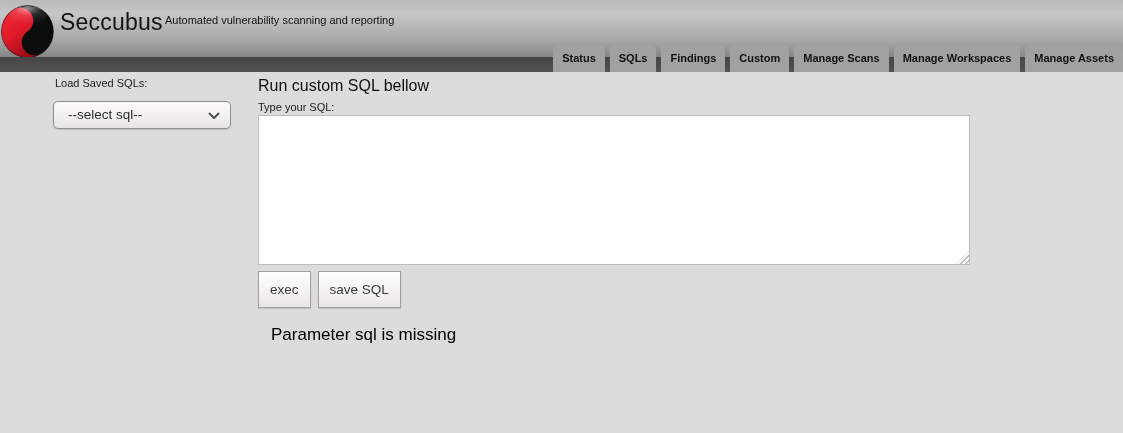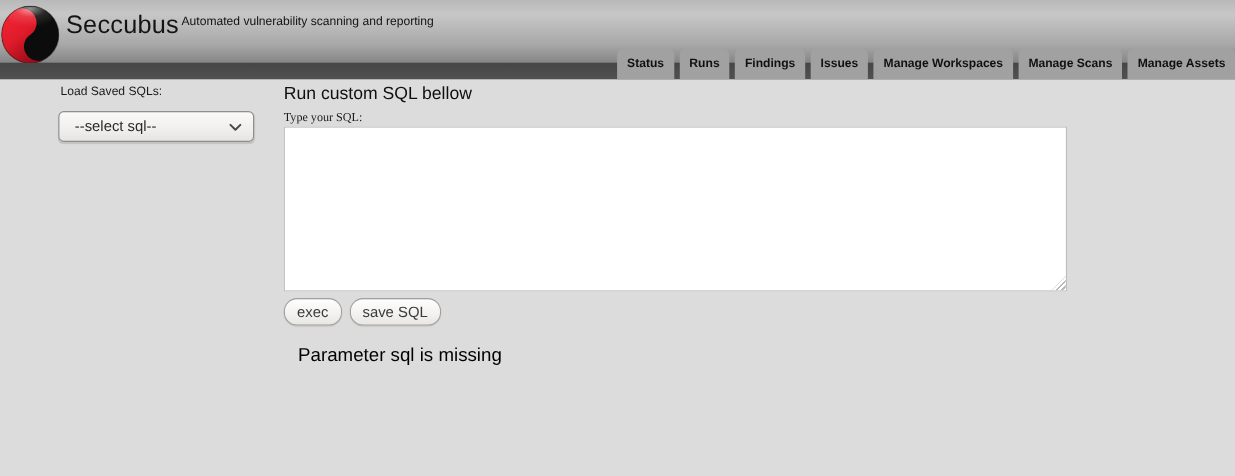--- a/index.html
+++ b/index.html
@@ -119,21 +119,20 @@
     font-size: 16px;
     font-weight: 400;
     color: #0f0f0f;
     line-height: 24px;
   }
   .sql-label {
     display: block;
     font-size: 11px;
     color: #1a1a1a;
     margin-top: 3px;
-    font-family: Liberation Serif, serif;
   }
   .textarea-wrap {
     position: relative;
     margin-top: 2px;
     width: 712px;
     height: 150px;
   }
   .sql-textarea {
     width: 712px;
     height: 150px;
@@ -153,24 +152,24 @@
     clip-path: polygon(100% 0, 100% 100%, 0 100%);
     background: repeating-linear-gradient(-45deg, #ffffff 0 2px, #b8b8b8 2px 3.5px);
     pointer-events: none;
   }
   .button-row {
     display: flex;
     gap: 7px;
     margin-top: 6px;
   }
   .btn {
-    height: 25px;
+    height: 37px;
     padding: 0 11px;
     border: 1px solid #a3a09c;
-    border-radius: 12px;
+    border-radius: 0;
     background: linear-gradient(180deg, #fefefe 0%, #f2f1f0 60%, #e9e7e5 100%);
     box-shadow: 0 1px 1px rgba(0,0,0,0.10);
     font-family: "Liberation Sans", "DejaVu Sans", sans-serif;
     font-size: 13.5px;
     color: #3a3a3a;
     cursor: pointer;
   }
   .status-message {
     margin-top: 17px;
     font-size: 17px;
@@ -201,25 +200,25 @@
     <circle cx="26" cy="26" r="25.5" fill="none" stroke="#000000" stroke-opacity="0.35" stroke-width="1"></circle>
   </svg>
 
   <span class="app-name">Seccubus</span>
   <span class="tagline">Automated vulnerability scanning and reporting</span>
 
   <div class="header-strip"></div>
 
   <nav class="tab-bar">
     <div class="tab">Status</div>
-    <div class="tab">Runs</div>
+    <div class="tab">SQLs</div>
     <div class="tab">Findings</div>
-    <div class="tab">Issues</div>
+    <div class="tab">Custom</div>
+    <div class="tab">Manage Scans</div>
     <div class="tab">Manage Workspaces</div>
-    <div class="tab">Manage Scans</div>
     <div class="tab">Manage Assets</div>
   </nav>
 </div>
 
 <div class="content">
   <div class="sidebar">
     <label class="sidebar-label">Load Saved SQLs:</label>
     <div class="select-box">
       <span>--select sql--</span>
       <svg class="select-chevron" viewBox="0 0 12 8" aria-hidden="true">

